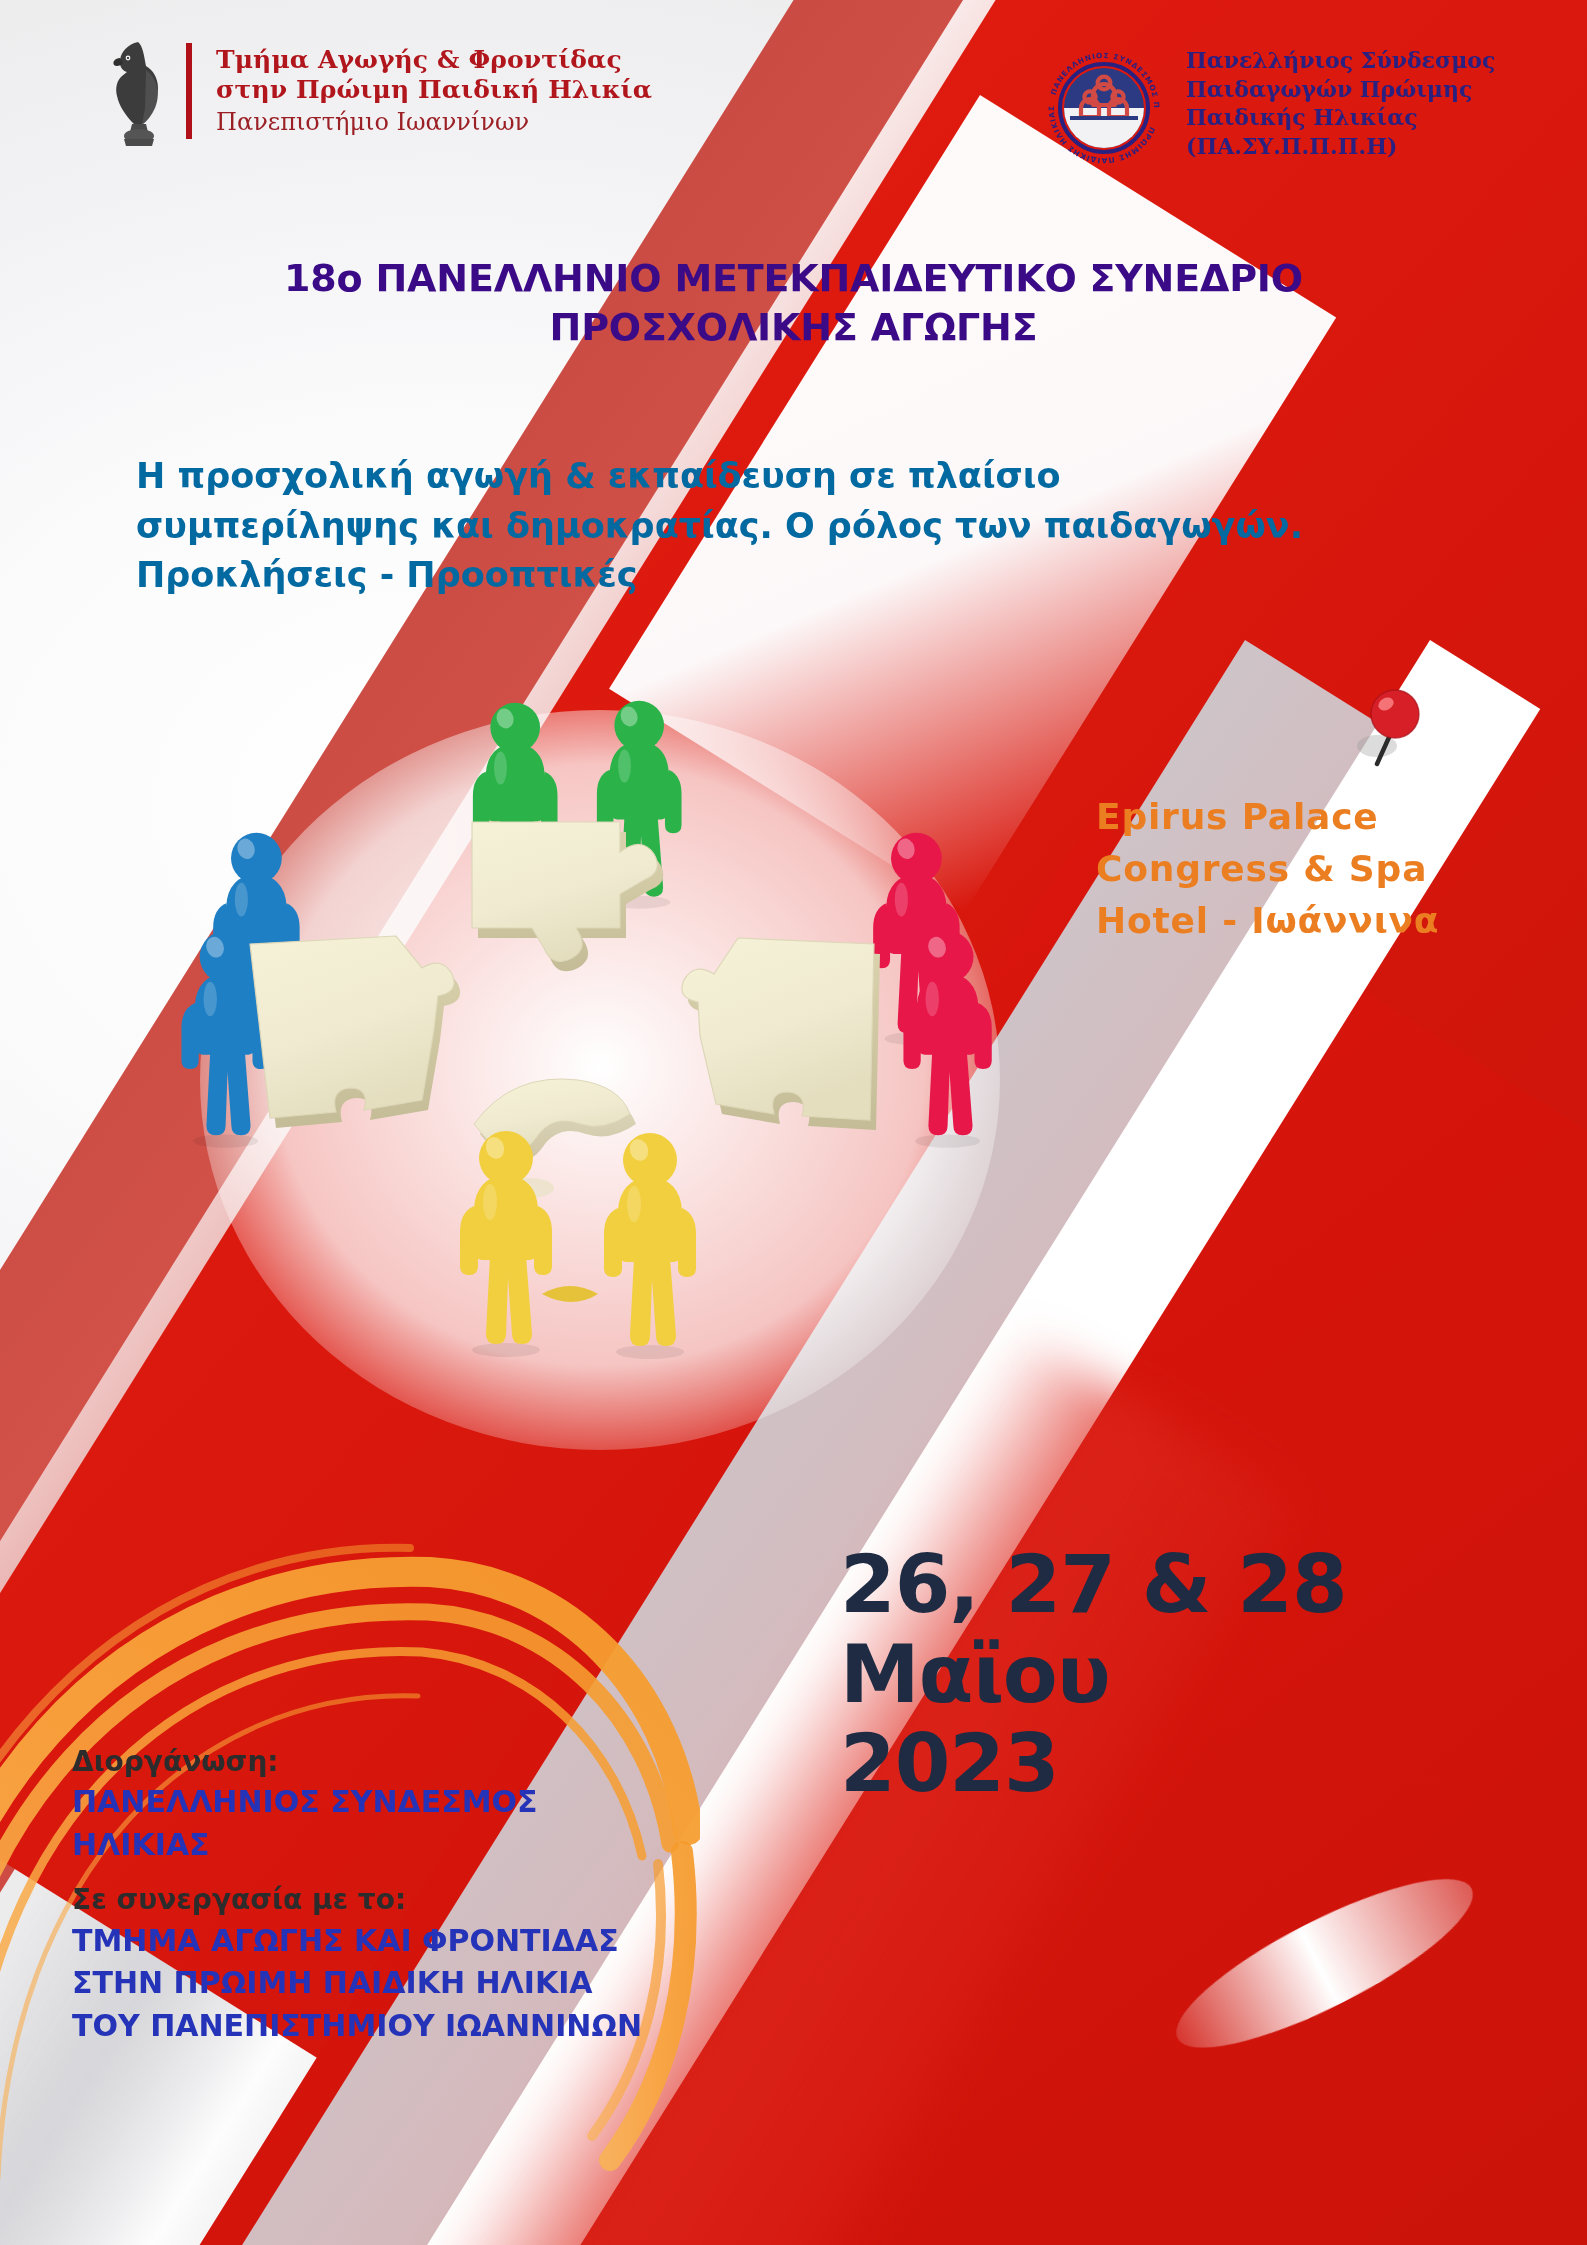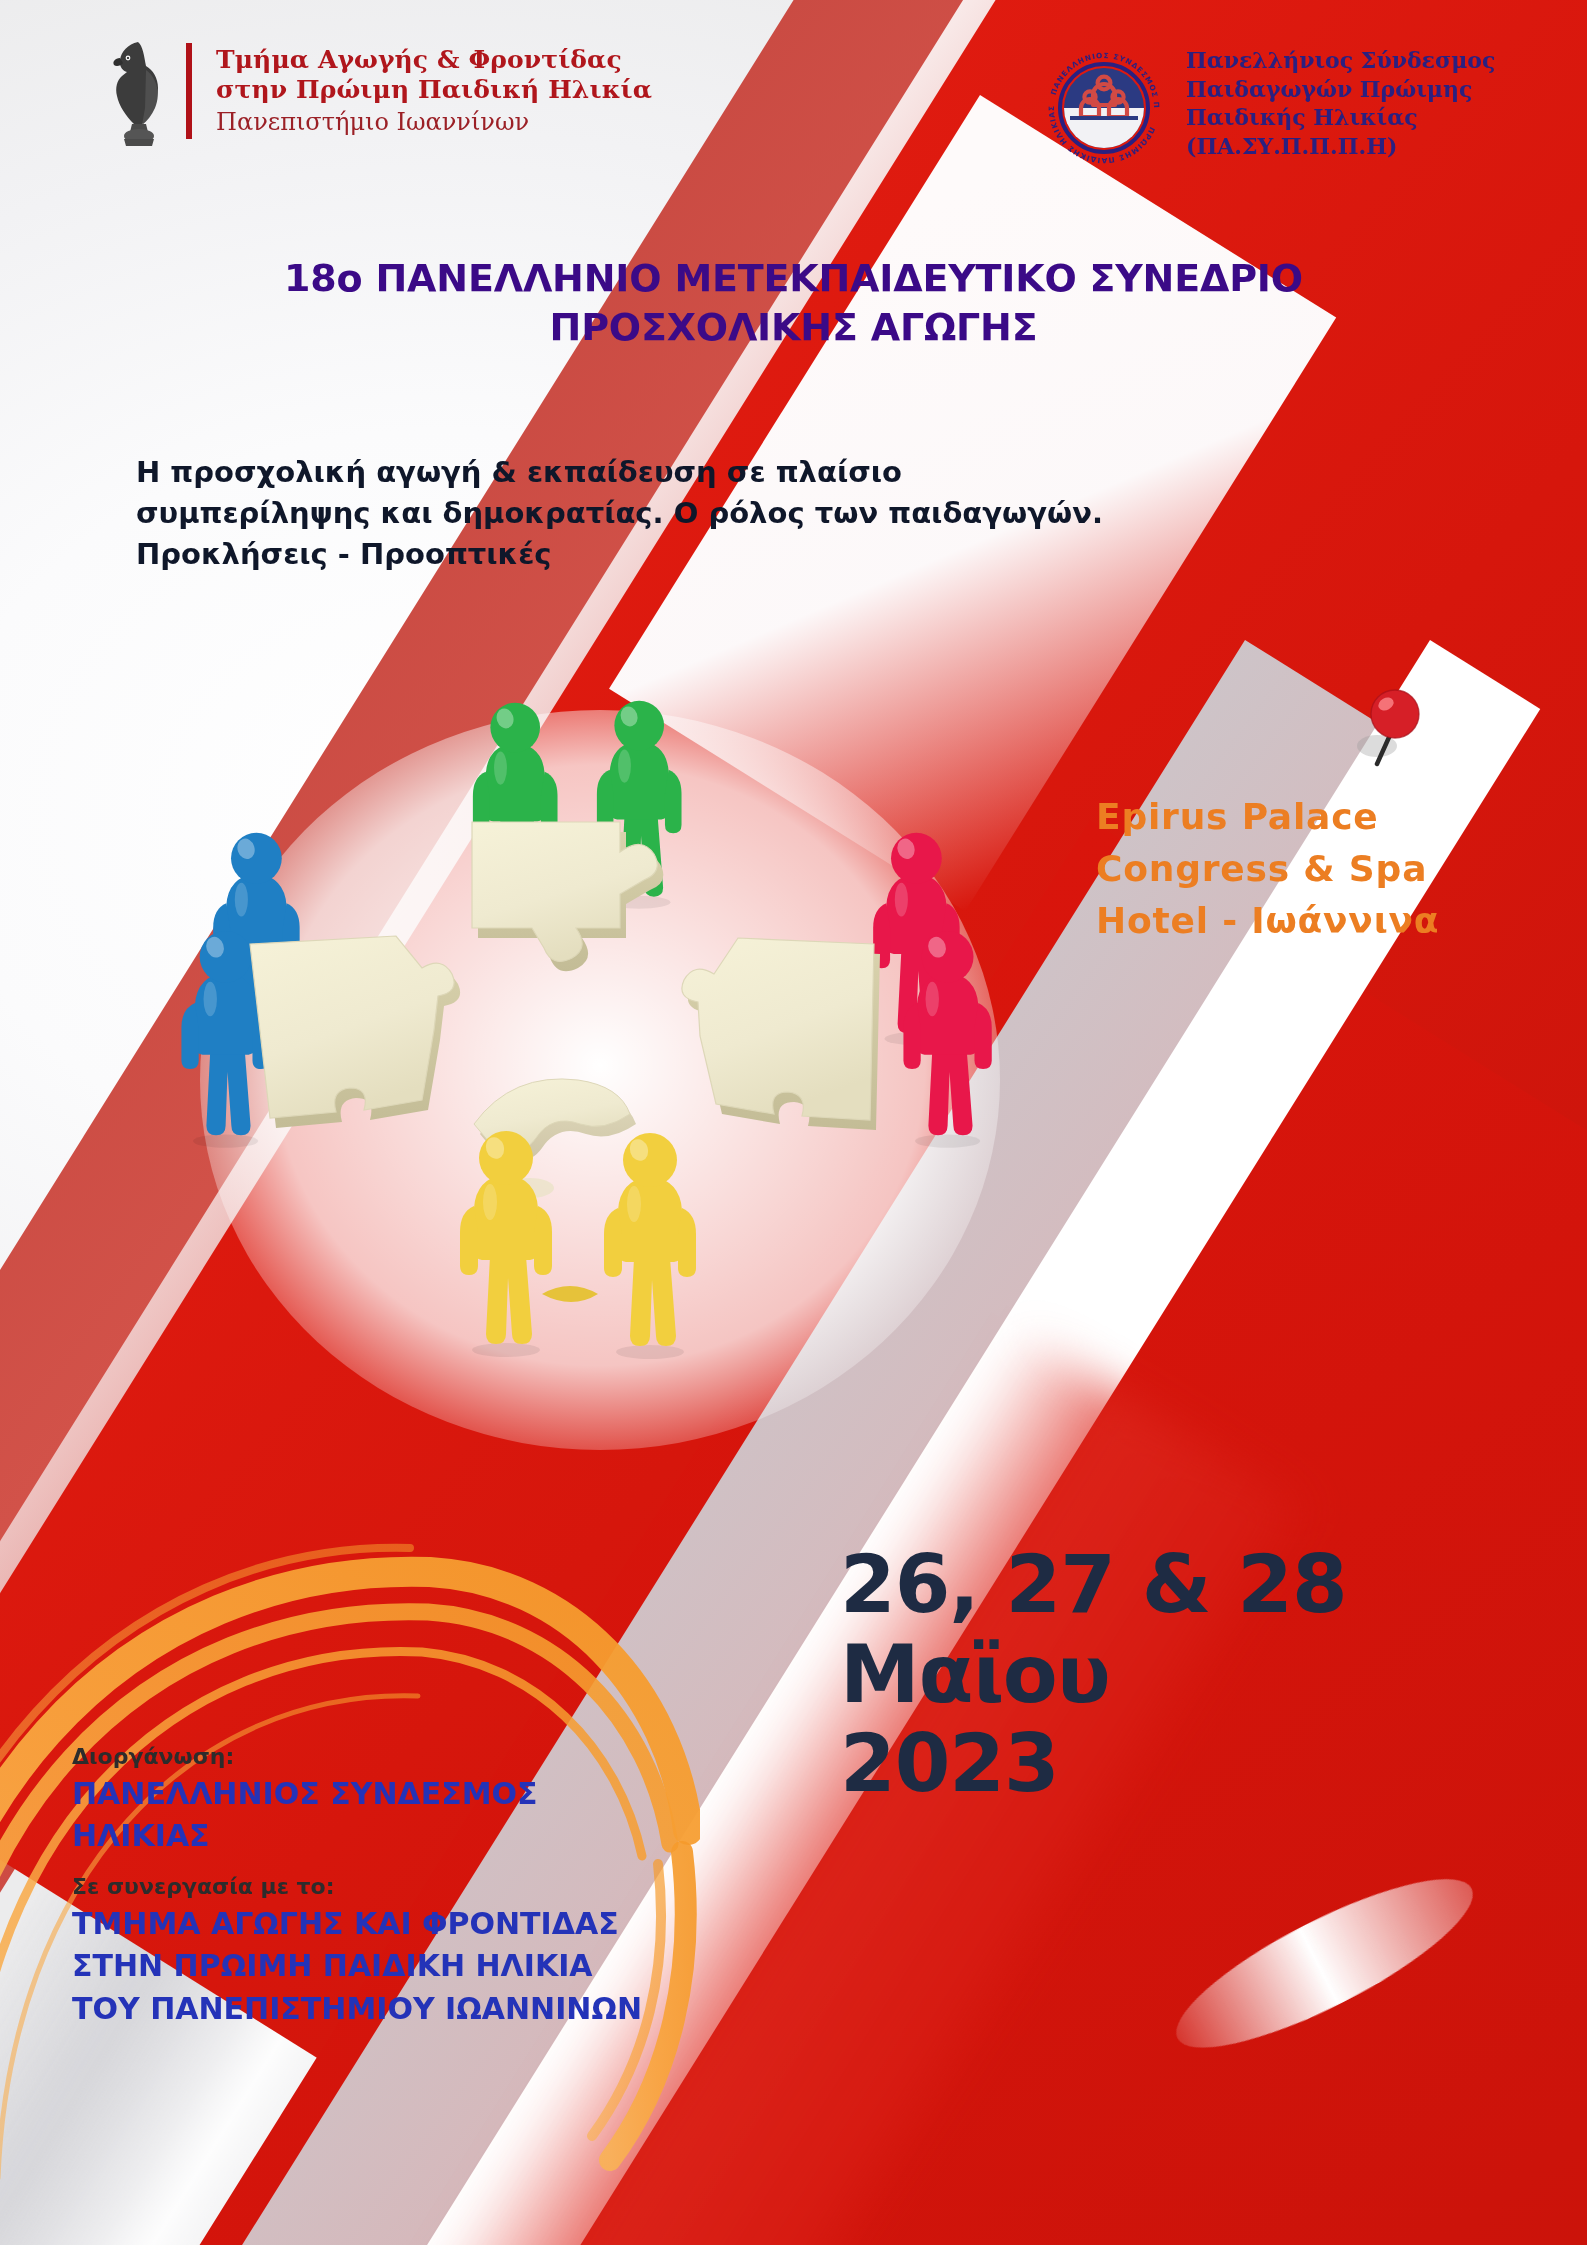--- a/index.html
+++ b/index.html
@@ -212,23 +212,23 @@
 
   .subtitle {
     position: absolute;
     left: 136px; top: 452px;
     z-index: 10;
     width: 1110px;
   }
   .subtitle div {
     font-family: "DejaVu Sans", "Liberation Sans", sans-serif;
     font-weight: 700;
-    font-size: 29px;
+    font-size: 35px;
     line-height: 1.42;
-    color: #0f172a;
+    color: #0369a1;
     white-space: nowrap;
   }
 
   
   .artwork {
     position: absolute;
     left: 160px; top: 660px;
     width: 880px; height: 870px;
     z-index: 6;
   }
@@ -275,21 +275,21 @@
   
   .organisers {
     position: absolute;
     left: 72px; top: 1742px;
     z-index: 11;
     width: 700px;
   }
   .organisers .lbl {
     font-family: "DejaVu Sans", "Liberation Sans", sans-serif;
     font-weight: 700;
-    font-size: 22px;
+    font-size: 28px;
     line-height: 1.40;
     color: #2c2c2c;
     white-space: nowrap;
   }
   .organisers .org {
     font-family: "DejaVu Sans", "Liberation Sans", sans-serif;
     font-weight: 700;
     font-size: 30px;
     line-height: 1.42;
     color: #2433b8;

